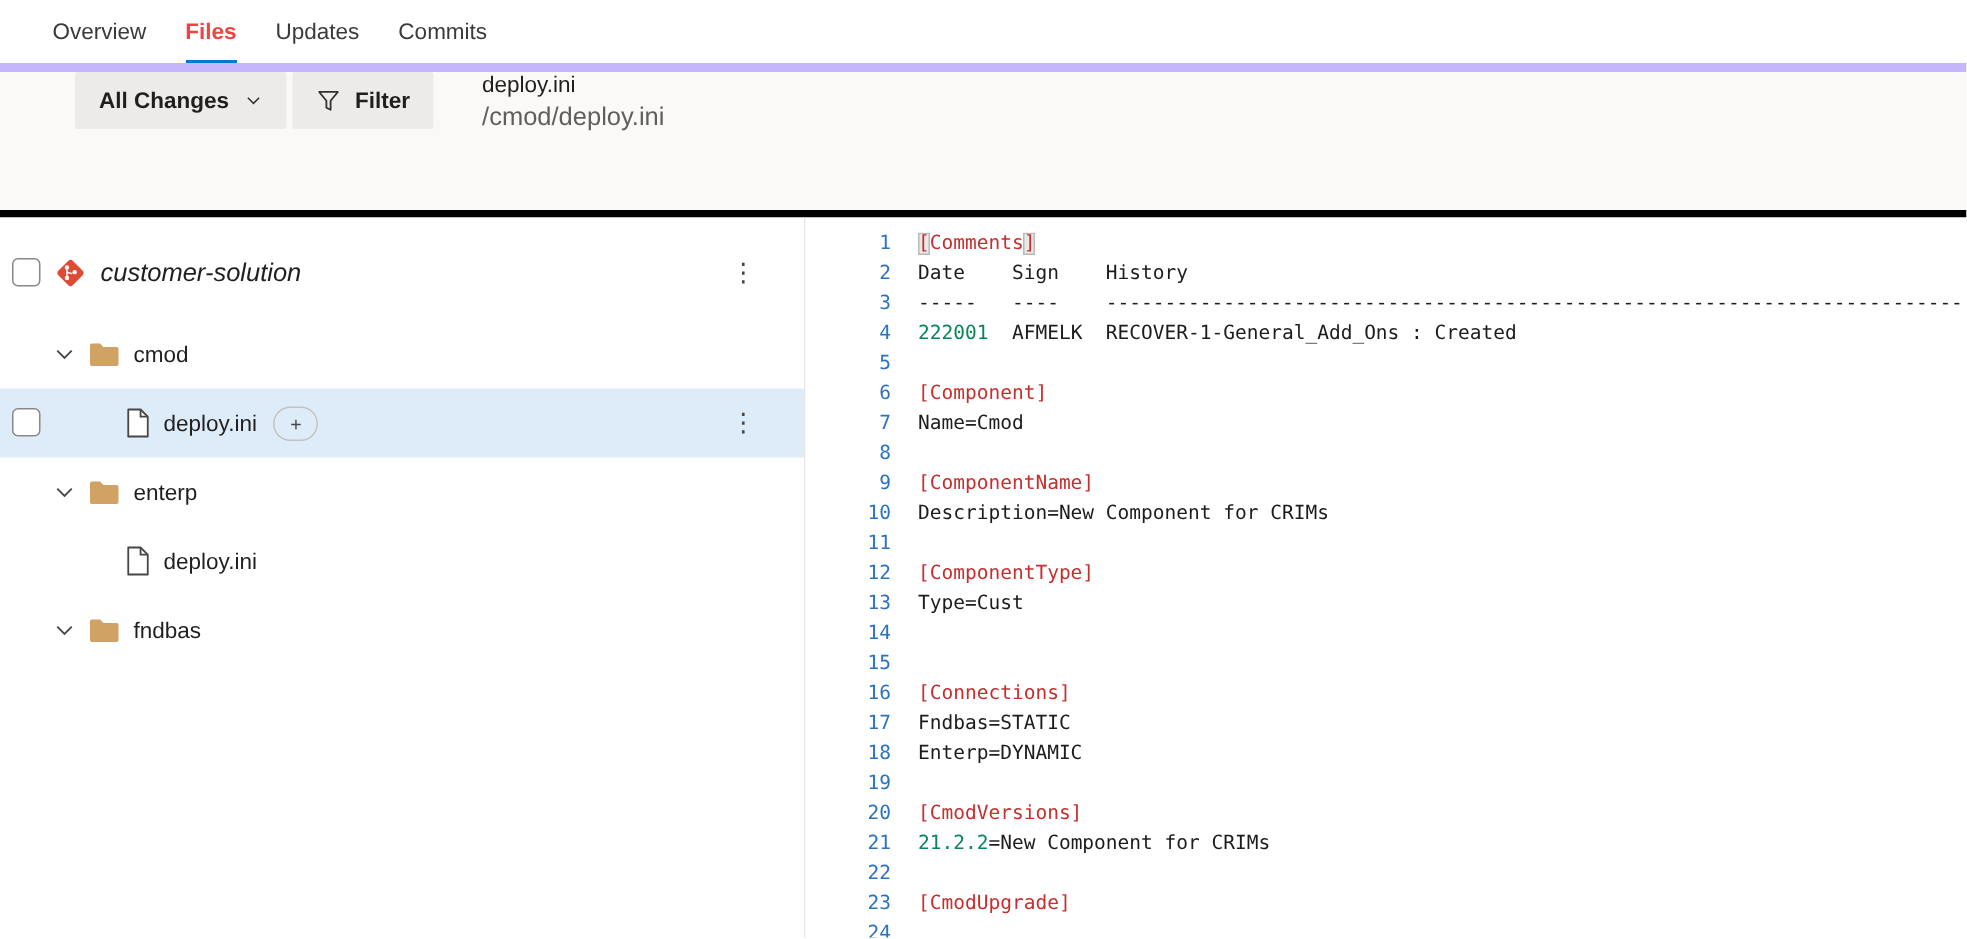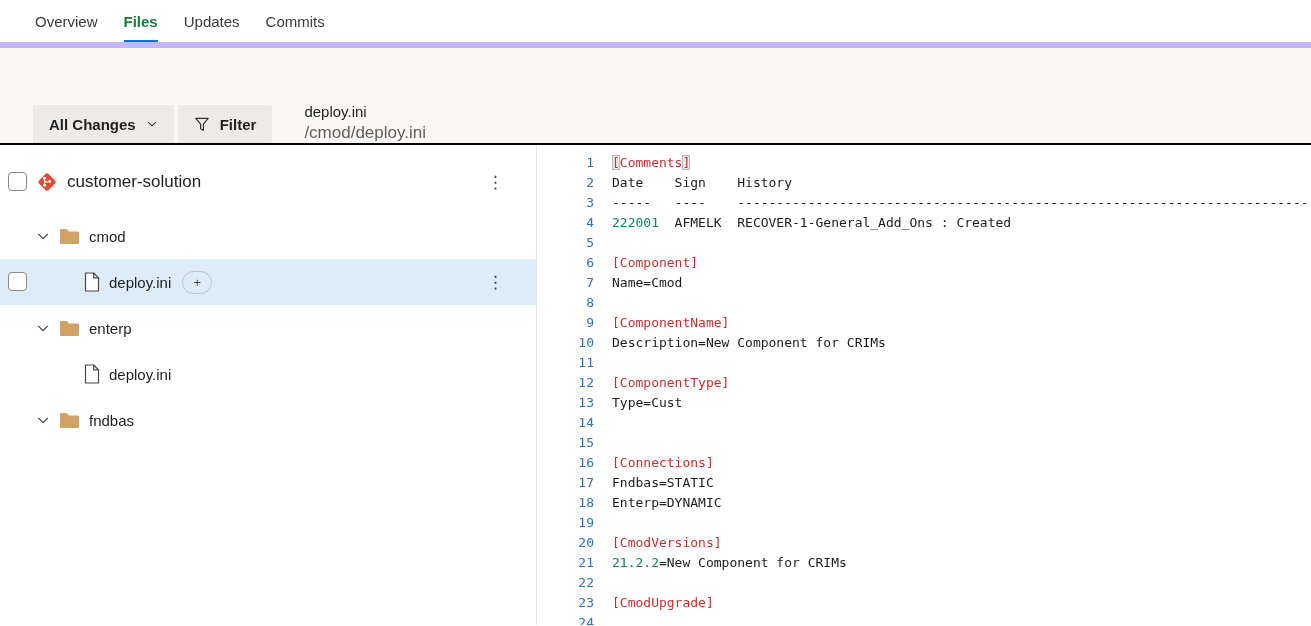--- a/index.html
+++ b/index.html
@@ -5,46 +5,46 @@
   html,body{margin:0;padding:0;}
   body{
     width:1311px;height:626px;overflow:hidden;background:#fff;
     font-family:"Liberation Sans", sans-serif;color:#201f1e;
     -webkit-font-smoothing:antialiased;
   }
   
   .tabbar{height:48px;display:flex;align-items:stretch;padding-left:35px;gap:26px;
     border-bottom:6px solid #c4b5fd;background:#fff;box-sizing:border-box;}
   .tab{font-size:15px;color:#3b3a39;display:flex;align-items:center;position:relative;cursor:pointer;}
-  .tab.active{font-weight:bold;color:#15803d;}
+  .tab.active{font-weight:bold;color:#ef4444;}
   .tab.active::after{content:"";position:absolute;left:0;right:0;bottom:0;height:2px;background:#0078d4;}
   
-  .toolbar{height:97px;background:#faf9f8;border-bottom:2px solid #000000;
-    display:flex;align-items:flex-end;padding-left:33px;box-sizing:border-box;}
+  .toolbar{height:97px;background:#faf9f8;border-bottom:5px solid #000000;
+    display:flex;align-items:flex-start;padding-left:50px;box-sizing:border-box;}
   .btn{height:38px;background:#edebe9;border:none;border-radius:2px;
     display:inline-flex;align-items:center;gap:10px;padding:0 16px;
     font-family:inherit;font-size:15px;font-weight:600;color:#201f1e;cursor:pointer;}
   .btn + .btn{margin-left:4px;}
   .file-head{margin-left:32px;line-height:1.25;}
   .file-title{font-size:15px;color:#201f1e;}
   .file-path{font-size:17px;color:#605e5c;}
   
   .content{display:flex;height:480px;}
   
   .tree{width:537px;flex:none;border-right:1px solid #e5e5e5;box-sizing:border-box;
     padding-top:14px;background:#fff;}
   .trow{height:46px;display:flex;align-items:center;position:relative;font-size:15px;cursor:pointer;}
   .trow.repo{font-size:17px;margin-bottom:8px;}
   .trow.selected{background:#deecf9;}
   .checkbox{position:absolute;left:8px;top:50%;margin-top:-10px;width:19px;height:19px;
     border:1px solid #8a8886;border-radius:4px;background:#fff;box-sizing:border-box;}
   .kebab{position:absolute;right:28px;top:50%;transform:translateY(-50%);
     font-size:17px;color:#484644;line-height:1;letter-spacing:0;padding:2px 4px;}
   .row-inner{display:flex;align-items:center;gap:9px;}
-  .indent-repo{margin-left:36px;}
+  .indent-repo{margin-left:36px;font-style:italic;}
   .indent-folder{margin-left:36px;}
   .indent-file{margin-left:84px;}
   .pill{min-width:30px;height:23px;box-sizing:border-box;border:1px solid #c4c2c0;border-radius:12px;
     display:inline-flex;align-items:center;justify-content:center;
     color:#484644;font-size:13px;margin-left:2px;background:transparent;}
   .icon{display:inline-flex;align-items:center;justify-content:center;flex:none;}
   
   .editor{flex:1;background:#fff;padding-top:8px;overflow:hidden;
     font-family:"DejaVu Sans Mono","Liberation Mono",monospace;font-size:13px;}
   .cline{display:flex;height:20px;line-height:20px;white-space:pre;}

